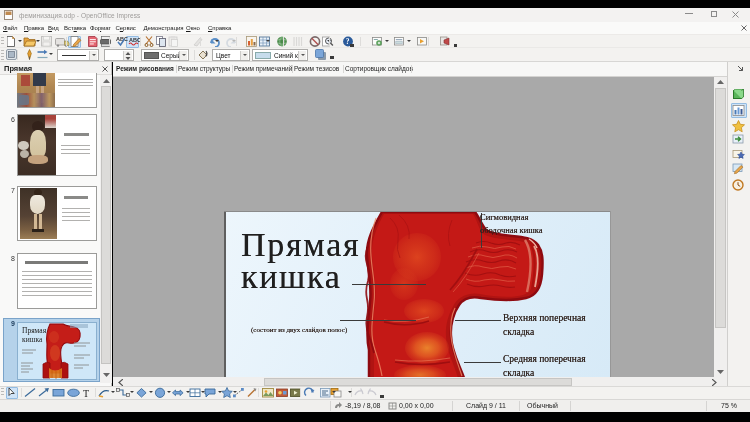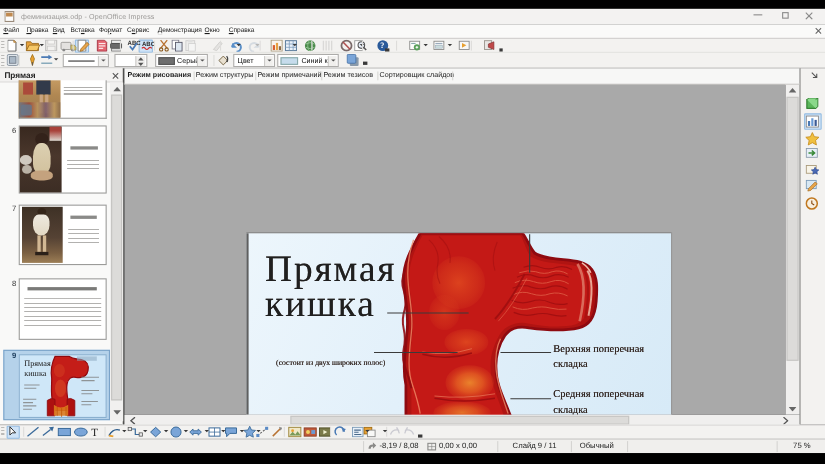--- a/index.html
+++ b/index.html
@@ -383,23 +383,24 @@
 
     <g stroke="#3a3a3a" stroke-width="1">
       <line x1="128" y1="72.5" x2="202" y2="72.5"></line>
       <line x1="116" y1="108.5" x2="192" y2="108.5"></line>
       <line x1="231" y1="108.5" x2="277" y2="108.5"></line>
       <line x1="240" y1="150.5" x2="277" y2="150.5"></line>
       <line x1="257.5" y1="1" x2="257.5" y2="36"></line>
     </g>
   </svg>
   <div class="sertxt" style="left:17px;top:17px;font-size:34px;color:#1f1f1f;line-height:32px;letter-spacing:1.7px">Прямая<br>кишка</div>
+  <div class="sertxt" style="left:256px;top:-1px;font-size:8.5px;line-height:13px">Сигмовидная<br>ободочная кишка</div>
   <div class="sertxt" style="left:279px;top:100px;font-size:9.5px;line-height:13.5px">Верхняя поперечная<br>складка</div>
   <div class="sertxt" style="left:279px;top:141px;font-size:9.5px;line-height:13.5px">Средняя поперечная<br>складка</div>
-  <div class="sertxt" style="left:27px;top:114px;font-size:7px">(состоит из двух широких полос)</div>
+  <div class="sertxt" style="left:27px;top:114px;font-size:7px">(состоит из двух слайдов полос)</div>
 </div>
 
 <div class="a" id="panel"></div>
 <div class="a" id="panelhdr">
     <span class="a" style="left:4px;top:2px">Прямая</span>
   </div>
 <svg class="a" style="left:102px;top:66px" width="6" height="6">
     <path d="M0.5,0.5 L5.5,5.5 M5.5,0.5 L0.5,5.5" stroke="#555" stroke-width="1"></path>
   </svg>
 

